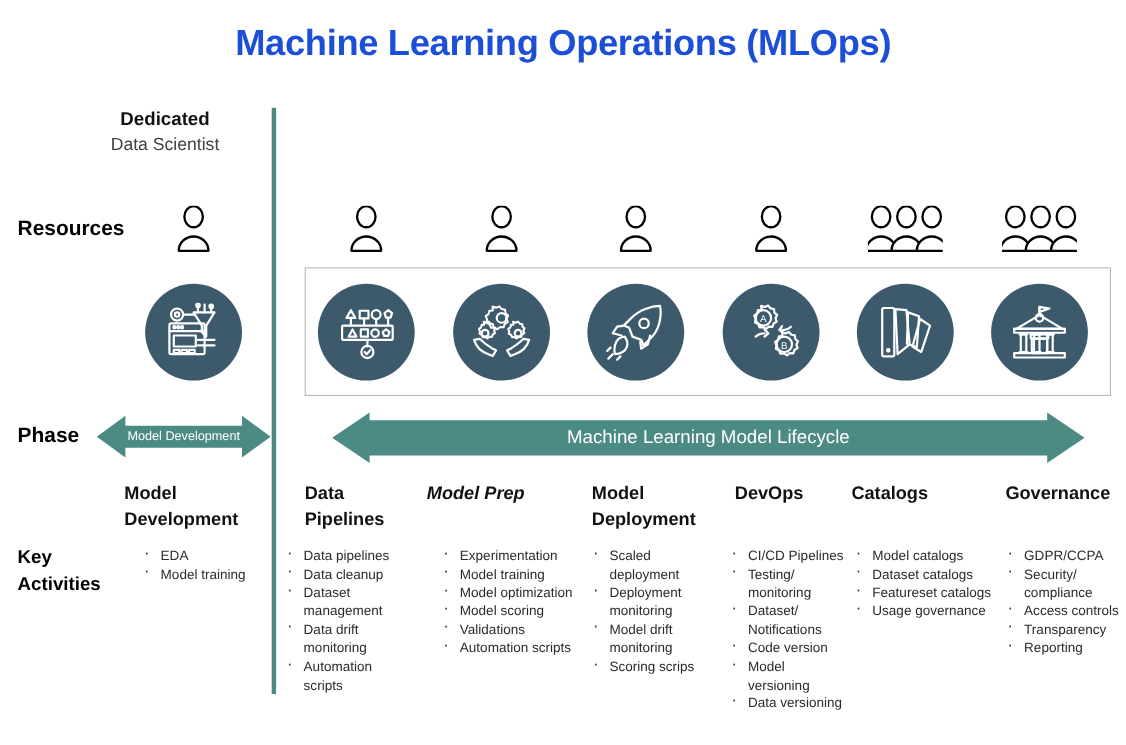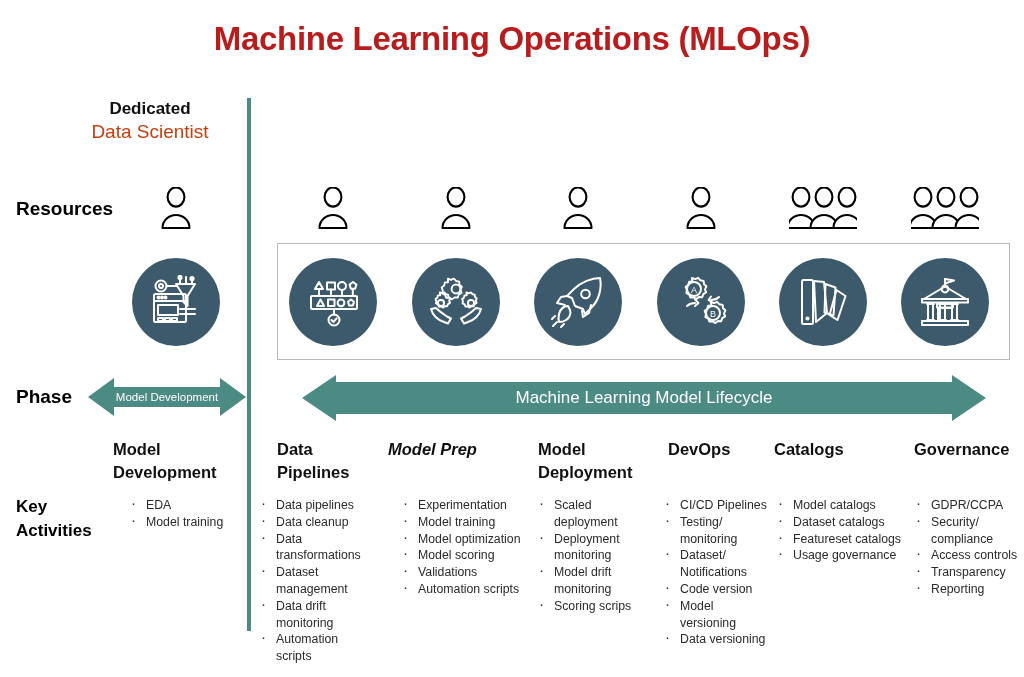--- a/index.html
+++ b/index.html
@@ -10,41 +10,41 @@
     color: #1a1a1a;
     overflow: hidden;
   }
   #root { position: relative; width: 1024px; height: 677px; }
 
   
   .title {
     position: absolute; top: 20px; left: 0; width: 1024px;
     text-align: center;
     font-size: 33px; font-weight: bold; letter-spacing: -0.3px;
-    color: #b91c1c;
+    color: #1d4ed8;
   }
 
   
   .divider {
     position: absolute; left: 247px; top: 98px;
     width: 4px; height: 533px;
     background: #4c8a84;
   }
 
   
   .grp-dedicated {
     position: absolute; left: 60px; top: 98px; width: 180px;
     text-align: center;
   }
   .grp-common {
     position: absolute; left: 258px; top: 98px; width: 760px;
     text-align: center;
   }
   .grp-title { font-size: 17px; font-weight: bold; color: #111; line-height: 22px; }
-  .grp-sub   { font-size: 19px; color: #c2410c; line-height: 24px; white-space: nowrap; }
+  .grp-sub   { font-size: 16px; color: #404040; line-height: 24px; white-space: nowrap; }
 
   
   .row-label {
     position: absolute; left: 16px;
     font-size: 19px; font-weight: bold; color: #000;
     line-height: 24px;
   }
   #lbl-resources { top: 197px; }
   #lbl-phase     { top: 385px; }
   #lbl-key       { top: 495px; font-size: 17px; }
@@ -370,21 +370,20 @@
       <div class="acts" style="left: 128px; width: 120px;">
         <ul>
           <li>EDA</li>
           <li>Model training</li>
         </ul>
       </div>
       <div class="acts" style="left: 258px; width: 118px;">
         <ul>
           <li>Data pipelines</li>
           <li>Data cleanup</li>
-          <li>Data transformations</li>
           <li>Dataset management</li>
           <li>Data drift monitoring</li>
           <li>Automation scripts</li>
         </ul>
       </div>
       <div class="acts" style="left: 400px; width: 130px;">
         <ul>
           <li>Experimentation</li>
           <li>Model training</li>
           <li>Model optimization</li>

